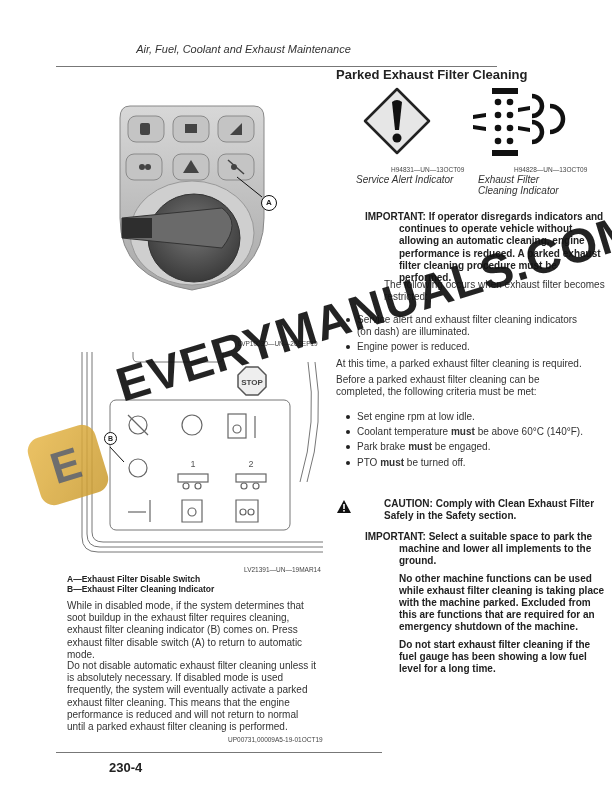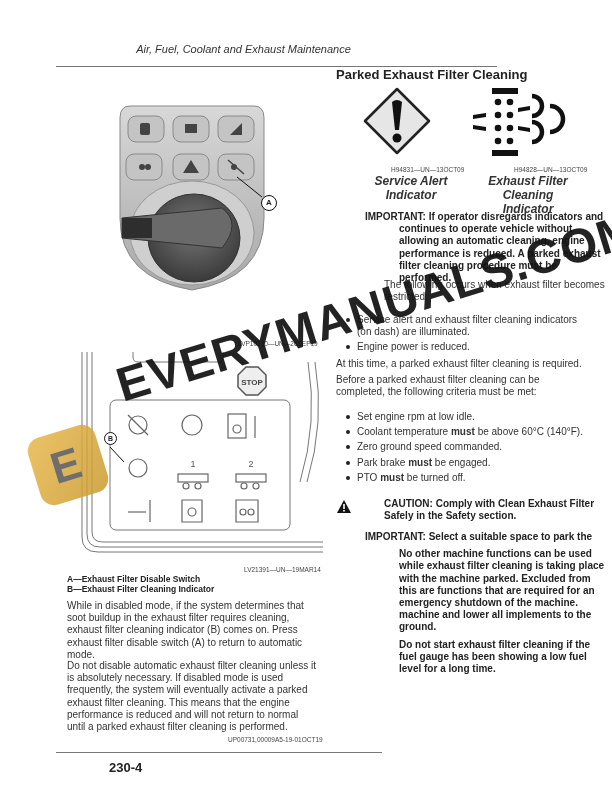--- a/index.html
+++ b/index.html
@@ -4,21 +4,21 @@
 <style>
   html,body{margin:0;padding:0;background:#fff;}
   body{width:612px;height:792px;position:relative;overflow:hidden;font-family:"Liberation Sans",sans-serif;color:#222;}
   .abs{position:absolute;}
   .header{top:43px;left:0;width:487px;text-align:center;font-size:11px;font-style:italic;color:#333;}
   .hr-top{top:66px;left:56px;width:441px;height:1px;background:#777;}
   .hr-bot{top:752px;left:56px;width:326px;height:1px;background:#777;}
   .pagenum{top:760px;left:109px;width:60px;font-weight:bold;font-size:13px;color:#222;}
   .sec-title{top:67px;left:336px;font-weight:bold;font-size:13px;color:#222;}
   .fig-code{font-size:6.5px;color:#444;}
-  .fig-cap{font-size:12px;font-style:italic;color:#333;text-align:center;font-weight:bold;}
+  .fig-cap{font-size:10px;font-style:italic;color:#333;text-align:left;}
   .p{font-size:10px;line-height:12.2px;color:#333;}
   .imp{font-size:10px;line-height:12.2px;font-weight:bold;color:#222;margin-left:29px;}
   .imp .indent{padding-left:34px;display:block;}
   ul.bul{margin:8px;padding:0;list-style:none;}
   ul.bul li{position:relative;padding-left:13px;font-size:10px;line-height:12.2px;color:#333;margin-bottom:3px;}
   ul.bul li:before{content:"";position:absolute;left:2px;top:4px;width:4px;height:4px;border-radius:50%;background:#222;}
   .legend{font-size:8.5px;font-weight:bold;color:#222;line-height:10px;}
   .watermark{top:360px;left:110px;font-size:48px;font-weight:bold;color:#111;transform:rotate(-17deg);transform-origin:left top;letter-spacing:1px;opacity:.92;white-space:nowrap;}
   .wm-logo{top:430px;left:33px;width:70px;height:70px;border-radius:14px;background:linear-gradient(135deg,#e8b84a,#c99a2e);transform:rotate(-17deg);opacity:.85;}
   .wm-logo span{position:absolute;left:18px;top:10px;font-size:44px;font-weight:bold;color:#555;}
@@ -174,38 +174,37 @@
   <li>Service alert and exhaust filter cleaning indicators (on dash) are illuminated.</li>
   <li>Engine power is reduced.</li>
 </ul>
 
 <div class="abs p" style="top:358px;left:336px;width:250px;">At this time, a parked exhaust filter cleaning is required.</div>
 <div class="abs p" style="top:374px;left:336px;width:230px;">Before a parked exhaust filter cleaning can be completed, the following criteria must be met:</div>
 
 <ul class="abs bul" style="top:403px;left:336px;width:260px;">
   <li><span>Set engine rpm at low idle.</span></li>
   <li><span>Coolant temperature </span><b>must</b><span> be above 60°C (140°F).</span></li>
-  <li><span>Zero ground speed commanded.</span></li>
   <li><span>Park brake </span><b>must</b><span> be engaged.</span></li>
   <li><span>PTO </span><b>must</b><span> be turned off.</span></li>
 </ul>
 
 <div class="abs" style="top:499px;left:336px;">
   <svg width="16" height="15" viewBox="0 0 16 15">
       <path d="M8 1 L15 14 H1 Z" fill="#111"></path>
       <rect x="7.2" y="5" width="1.6" height="5" fill="#fff"></rect>
       <rect x="7.2" y="11" width="1.6" height="1.6" fill="#fff"></rect>
     </svg>
 </div>
 <div class="abs imp" style="top:498px;left:355px;width:225px;">CAUTION: Comply with Clean Exhaust Filter Safely in the Safety section.</div>
 
 <div class="abs imp" style="top:531px;left:336px;width:245px;">
   <span>IMPORTANT:</span>
   <span>Select a suitable space to park the</span>
+  <span class="indent">machine and lower all implements to the ground.</span>
   <span class="indent" style="margin-top:5px;">No other machine functions can be used while exhaust filter cleaning is taking place with the machine parked. Excluded from this are functions that are required for an emergency shutdown of the machine.</span>
-  <span class="indent">machine and lower all implements to the ground.</span>
   <span class="indent" style="margin-top:5px;">Do not start exhaust filter cleaning if the fuel gauge has been showing a low fuel level for a long time.</span>
 </div>
 
 <div class="abs wm-logo">
     <span>E</span>
   </div>
 <div class="abs watermark">EVERYMANUALS.COM</div>
 
 </body></html>

